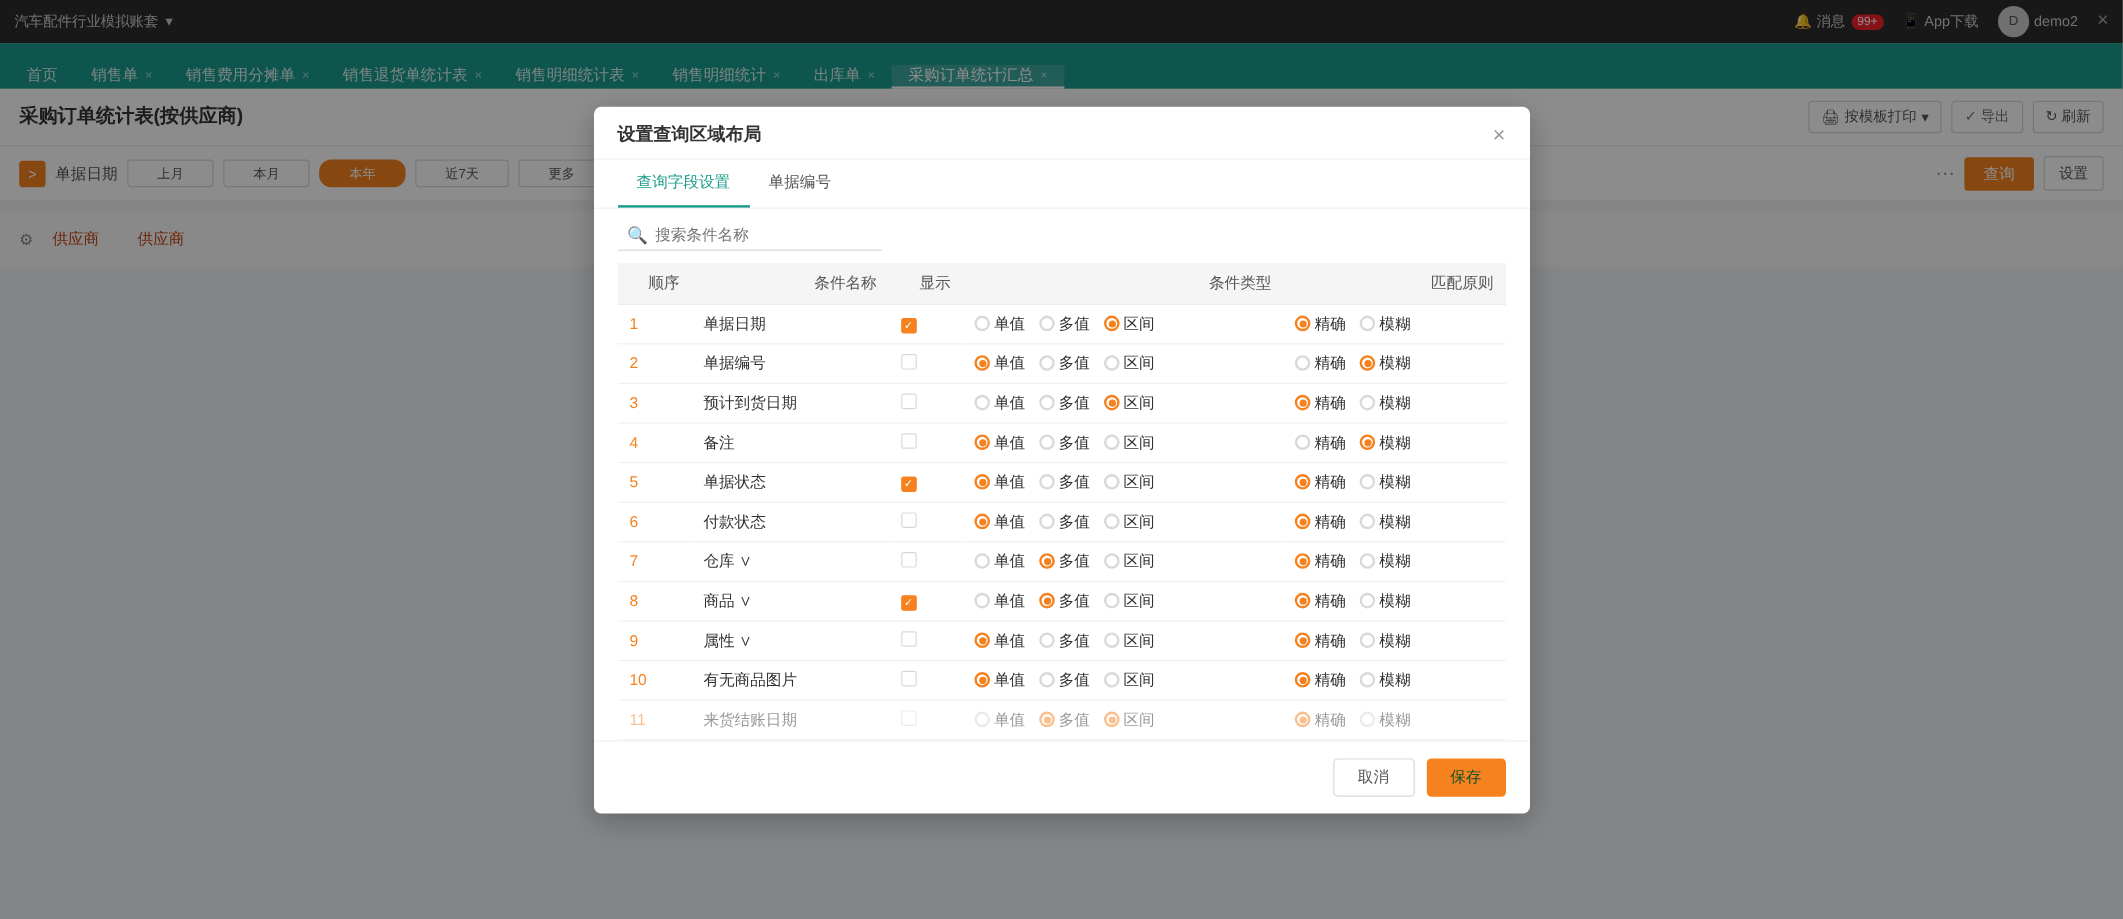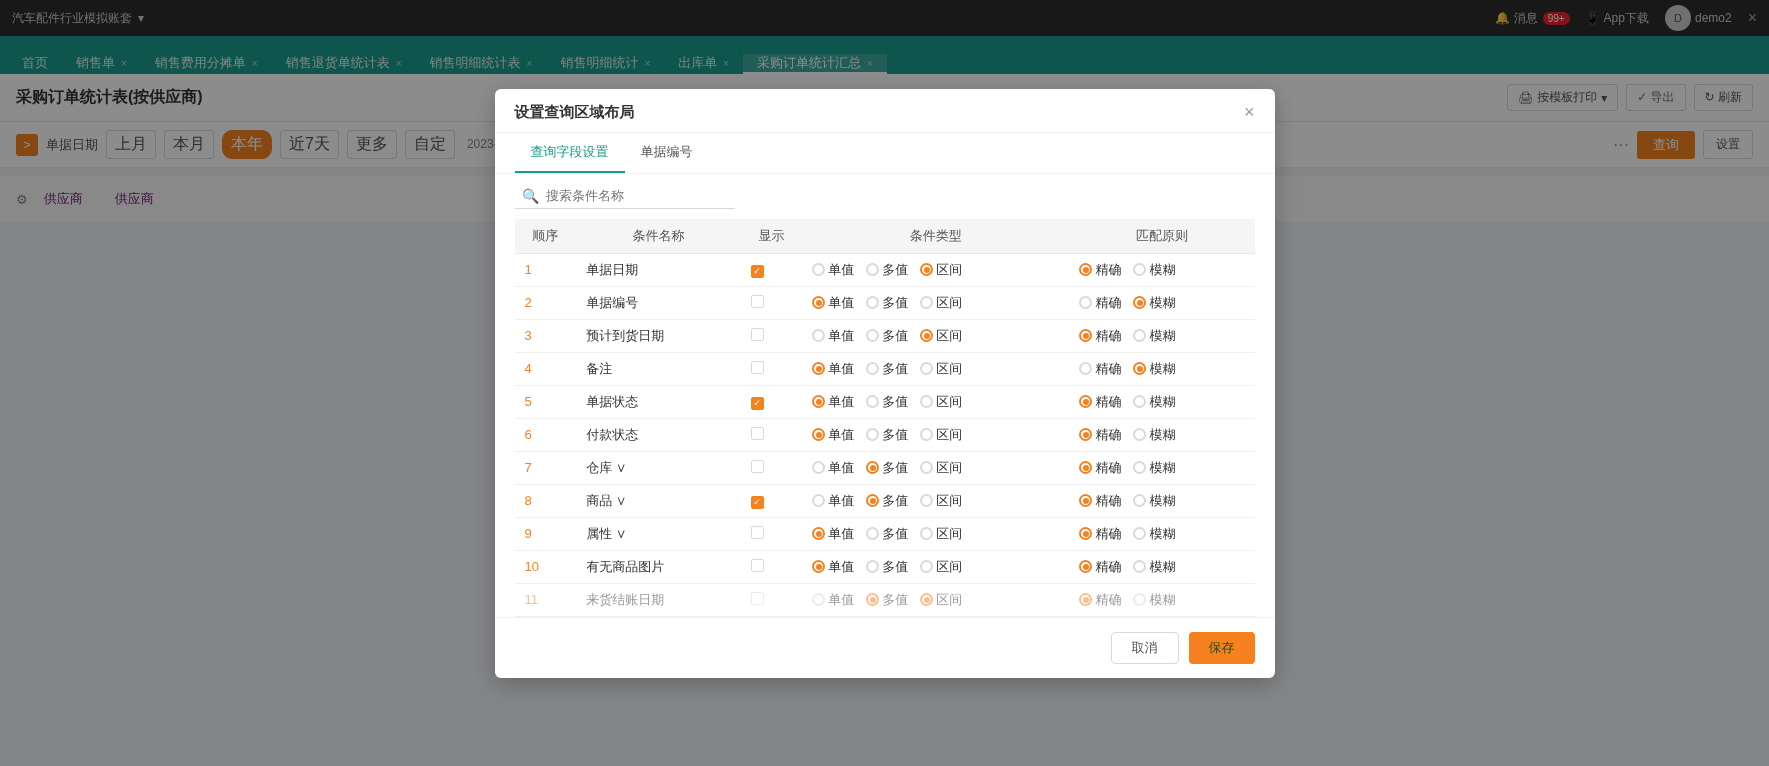--- a/index.html
+++ b/index.html
@@ -67,42 +67,42 @@
     .filter-bar {
       background: #fff;
       padding: 8px 16px;
       display: flex;
       align-items: center;
       gap: 8px;
       border-bottom: 1px solid #f0f0f0;
     }
     .toggle-btn { background: #f5821f; color: #fff; border: none; border-radius: 3px; width: 22px; height: 22px; cursor: pointer; font-size: 12px; }
     .filter-label { font-size: 13px; color: #555; }
-    .date-btn { border: 1px solid #d9d9d9; background: #fff; border-radius: 3px; padding: 3px 8px; cursor: pointer; font-size: 16px; color: #555; }
+    .date-btn { border: 1px solid #d9d9d9; background: #fff; border-radius: 3px; padding: 3px 24px; cursor: pointer; font-size: 11px; color: #555; }
     .date-btn.active { background: #f5821f; color: #fff; border-color: #f5821f; border-radius: 10px; }
     .date-range { font-size: 12px; color: #888; margin-left: 4px; }
     .dots-btn { color: #888; cursor: pointer; font-size: 16px; margin-left: auto; }
     .btn-query { background: #f5821f; color: #fff; border: none; border-radius: 3px; padding: 5px 16px; cursor: pointer; font-size: 13px; }
     .btn-set { border: 1px solid #d9d9d9; background: #fff; border-radius: 3px; padding: 5px 12px; cursor: pointer; font-size: 12px; color: #555; }
 
     
     .table-area {
       background: #fff;
       margin: 8px 0 0 0;
       padding: 0;
     }
     .table-header-row {
       display: flex;
       align-items: center;
       padding: 8px 16px;
       border-bottom: 1px solid #f0f0f0;
       background: #fafafa;
     }
     .gear-icon { color: #888; cursor: pointer; }
-    .col-header { font-size: 13px; color: #701a75; padding: 6px 16px; }
+    .col-header { font-size: 13px; color: #c2410c; padding: 6px 16px; }
 
     
     .overlay {
       position: fixed;
       top: 0; left: 0; right: 0; bottom: 0;
       background: rgba(0,0,0,0.45);
       z-index: 100;
       display: flex;
       align-items: center;
       justify-content: center;
@@ -174,21 +174,21 @@
       padding: 0 20px;
     }
     .dialog-table table {
       width: 100%;
       border-collapse: collapse;
       font-size: 13px;
     }
     .dialog-table thead tr th {
       background: #f5f5f5;
       padding: 8px 10px;
-      text-align: center;
+      text-align: right;
       color: #555;
       font-weight: 500;
       border-bottom: 1px solid #e8e8e8;
       position: sticky;
       top: 0;
       z-index: 1;
     }
     .dialog-table tbody tr td {
       padding: 7px 10px;
       border-bottom: 1px solid #f0f0f0;

